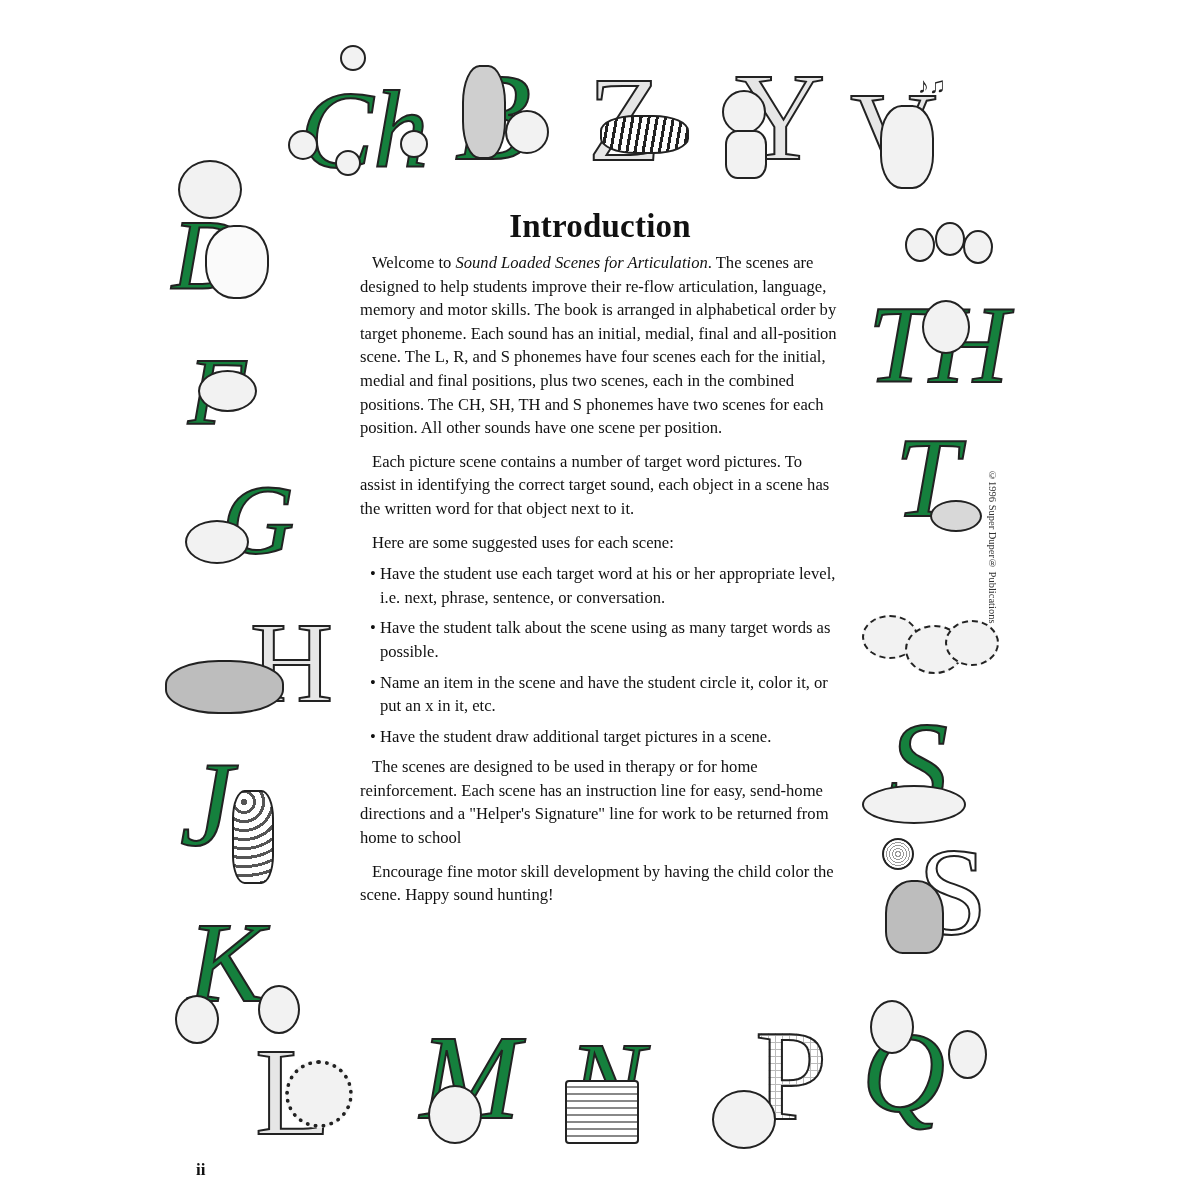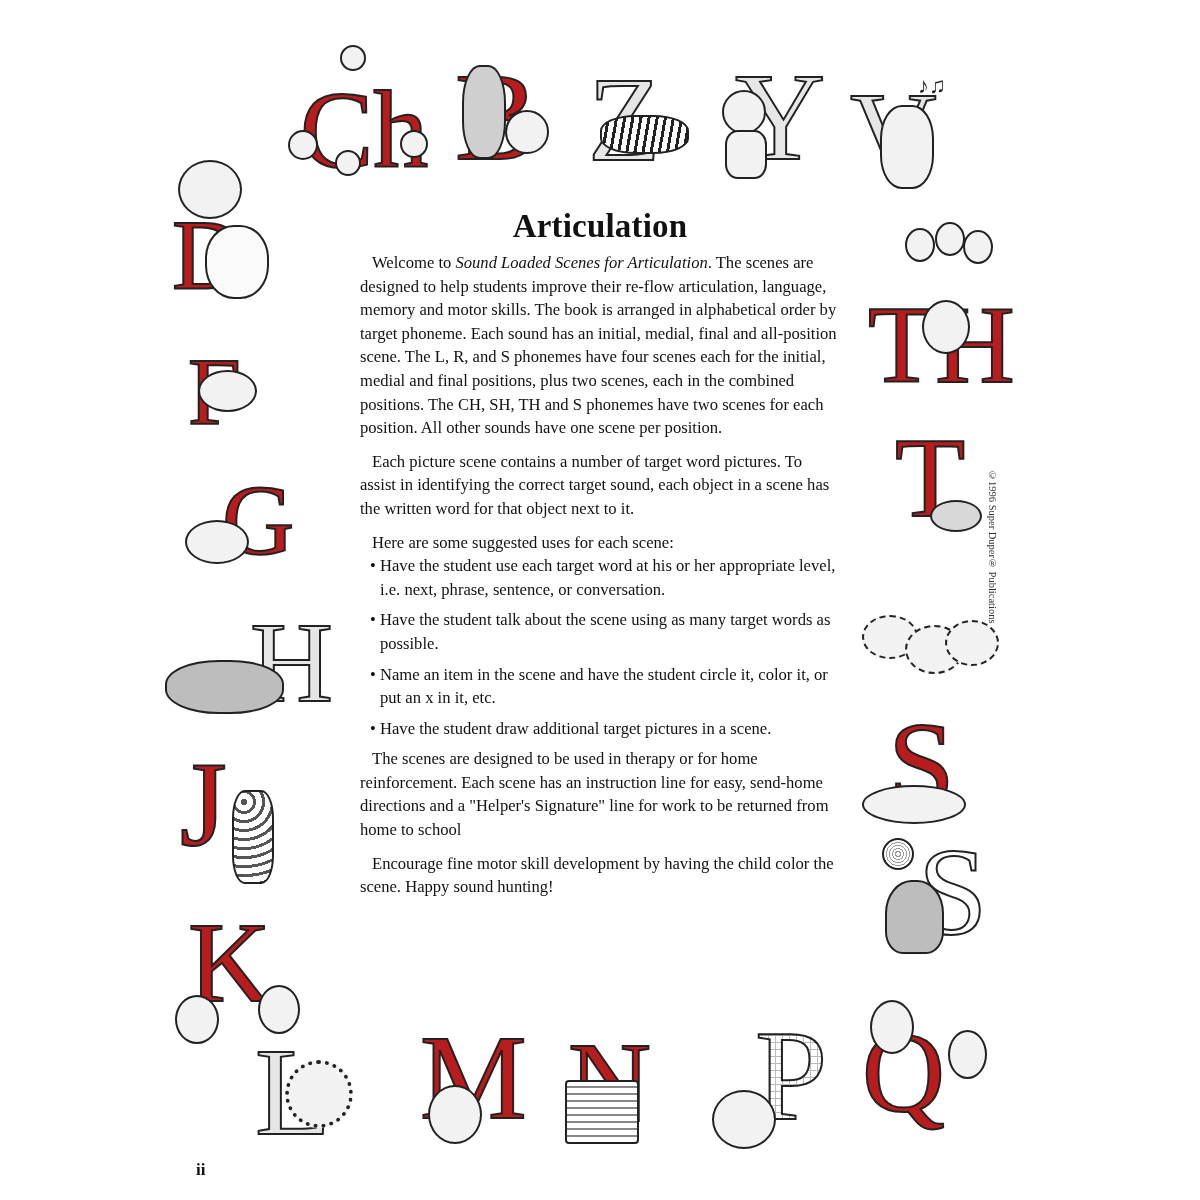--- a/index.html
+++ b/index.html
@@ -5,28 +5,28 @@
   html, body { margin: 0; padding: 0; background: #ffffff; }
   body { width: 1200px; height: 1200px; position: relative; overflow: hidden;
          font-family: "Liberation Serif", "DejaVu Serif", serif; color: #111; }
 
   .page { position: absolute; left: 0; top: 0; width: 1200px; height: 1200px; background: #fff; }
 
   
   .deco { position: absolute; font-family: "Liberation Serif", "DejaVu Serif", serif;
           font-weight: normal; color: #e6e6e6;
           -webkit-text-stroke: 2px #222; line-height: 1; user-select: none; }
-  .deco.pattern { color: #b91c1c; }
+  .deco.pattern { color: #15803d; font-style: italic; }
   .critter-shape { position: absolute; border: 2px solid #222; background: #f2f2f2; border-radius: 50%; }
 
   .content { position: absolute; left: 360px; top: 208px; width: 480px; }
   .title { text-align: center; font-weight: bold; font-size: 33px; margin: 0 0 6px 0; letter-spacing: 0.2px; }
   .para { font-size: 16.6px; line-height: 23.6px; margin: 0 0 10px 0; text-indent: 12px; }
   .para em { font-style: italic; }
-  .lead { font-size: 16.6px; line-height: 23.6px; margin: 0 0 0 12px; }
+  .lead { font-size: 16.6px; line-height: 23.6px; margin: 0 0 8px 12px; }
   ul.uses { list-style: none; margin: 0 0 6px 0; padding: 0 0 0 12px; }
   ul.uses li { position: relative; font-size: 16.6px; line-height: 23.6px; padding-left: 8px; margin-bottom: 7px; }
   ul.uses li::before { content: "•"; position: absolute; left: -2px; top: 0; }
   .para.last { margin-top: 4px; }
 
   .copyright { position: absolute; left: 978px; top: 470px; width: 20px; height: 250px;
                writing-mode: vertical-rl; font-size: 10.5px; color: #333;
                font-family: "Liberation Serif", serif; }
   .pagenum { position: absolute; left: 196px; top: 1160px; font-size: 17px; font-weight: bold; }
 </style>
@@ -146,21 +146,21 @@
   </div>
   <div class="critter-shape" style="left:862px;top:785px;width:100px;height:35px;"></div>
 
   <div class="deco" style="left:918px; top:830px; font-size:125px; color:#fff;">
     <span>S</span>
   </div>
   <div class="critter-shape" style="left:882px;top:838px;width:28px;height:28px;background:repeating-radial-gradient(circle,#fff 0 2px,#999 2px 3px);"></div>
   <div class="critter-shape" style="left:885px;top:880px;width:55px;height:70px;background:#bdbdbd;border-radius:45% 45% 30% 30%;"></div>
 
   <div class="content">
-    <h1 class="title">Articulation</h1>
+    <h1 class="title">Introduction</h1>
 
     <p class="para"><span>Welcome to </span><em>Sound Loaded Scenes for Articulation</em><span>. The scenes are designed to help students improve their re-flow articulation, language, memory and motor skills. The book is arranged in alphabetical order by target phoneme. Each sound has an initial, medial, final and all-position scene. The L, R, and S phonemes have four scenes each for the initial, medial and final positions, plus two scenes, each in the combined positions. The CH, SH, TH and S phonemes have two scenes for each position. All other sounds have one scene per position.</span></p>
 
     <p class="para">Each picture scene contains a number of target word pictures. To assist in identifying the correct target sound, each object in a scene has the written word for that object next to it.</p>
 
     <p class="lead">Here are some suggested uses for each scene:</p>
     <ul class="uses">
       <li>Have the student use each target word at his or her appropriate level, i.e. next, phrase, sentence, or conversation.</li>
       <li>Have the student talk about the scene using as many target words as possible.</li>
       <li>Name an item in the scene and have the student circle it, color it, or put an x in it, etc.</li>

